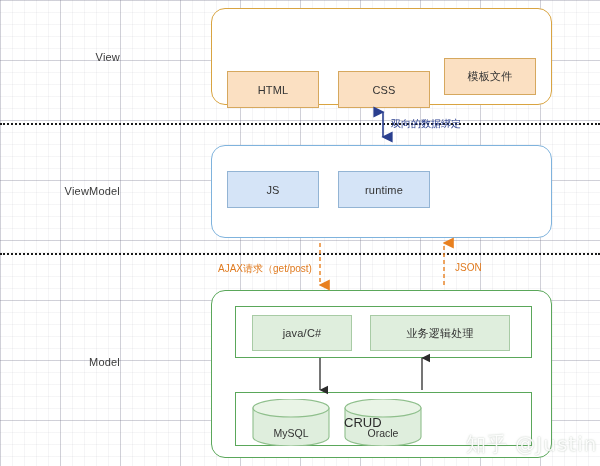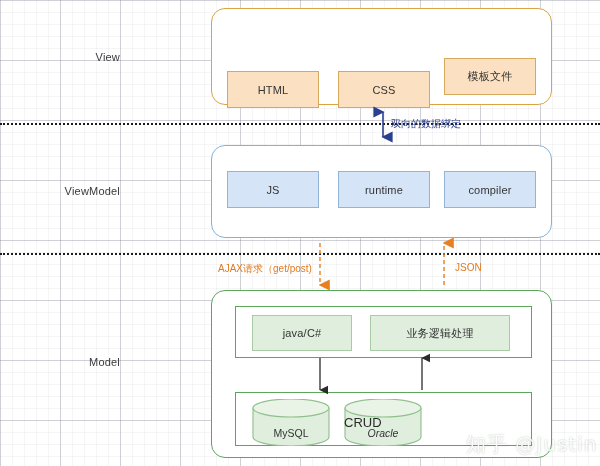--- a/index.html
+++ b/index.html
@@ -157,23 +157,20 @@
     </div>
   </div>
 
   <div class="group group-viewmodel" style="left:211px; top:145px; width:341px; height:93px;">
     <div class="node node-vm" style="left:15px; top:25px; width:92px; height:37px;">
       <span>JS</span>
     </div>
     <div class="node node-vm" style="left:126px; top:25px; width:92px; height:37px;">
       <span>runtime</span>
     </div>
-    <div class="node node-vm" style="left:232px; top:25px; width:92px; height:37px;">
-      <span>compiler</span>
-    </div>
   </div>
 
   <div class="group group-model" style="left:211px; top:290px; width:341px; height:168px;padding-left:42px;">
 
     <div class="subframe" style="left:23px; top:15px; width:297px; height:52px;">
       <div class="node node-model" style="left:16px; top:8px; width:100px; height:36px;">
         <span>java/C#</span>
       </div>
       <div class="node node-model" style="left:134px; top:8px; width:140px; height:36px;">
         <span>业务逻辑处理</span>
@@ -183,21 +180,21 @@
     <div class="subframe" style="left:23px; top:101px; width:297px; height:54px;">
 
       <div class="cylinder" style="left:16px; top:6px; width:78px; height:47px;">
         <svg width="78" height="47" viewBox="0 0 78 47">
           <path d="M1,9 L1,38 A38,9 0 0 0 77,38 L77,9 Z" fill="#dfeedd" stroke="#8fbf8c" stroke-width="1.1"></path>
           <ellipse cx="39" cy="9" rx="38" ry="9" fill="#e9f4e6" stroke="#8fbf8c" stroke-width="1.1"></ellipse>
         </svg>
         <div class="cyl-label" style="top:28px;">MySQL</div>
       </div>
 
-      <div class="cylinder" style="left:108px; top:6px; width:78px; height:47px;font-style:italic;">
+      <div class="cylinder" style="left:108px; top:6px; width:78px; height:47px;">
         <svg width="78" height="47" viewBox="0 0 78 47">
           <path d="M1,9 L1,38 A38,9 0 0 0 77,38 L77,9 Z" fill="#dfeedd" stroke="#8fbf8c" stroke-width="1.1"></path>
           <ellipse cx="39" cy="9" rx="38" ry="9" fill="#e9f4e6" stroke="#8fbf8c" stroke-width="1.1"></ellipse>
         </svg>
         <div class="cyl-label" style="top:28px;">Oracle</div>
       </div>
 
     </div>
 
     <div class="conn-label label-crud" style="left:132px; top:76px;">CRUD</div>

